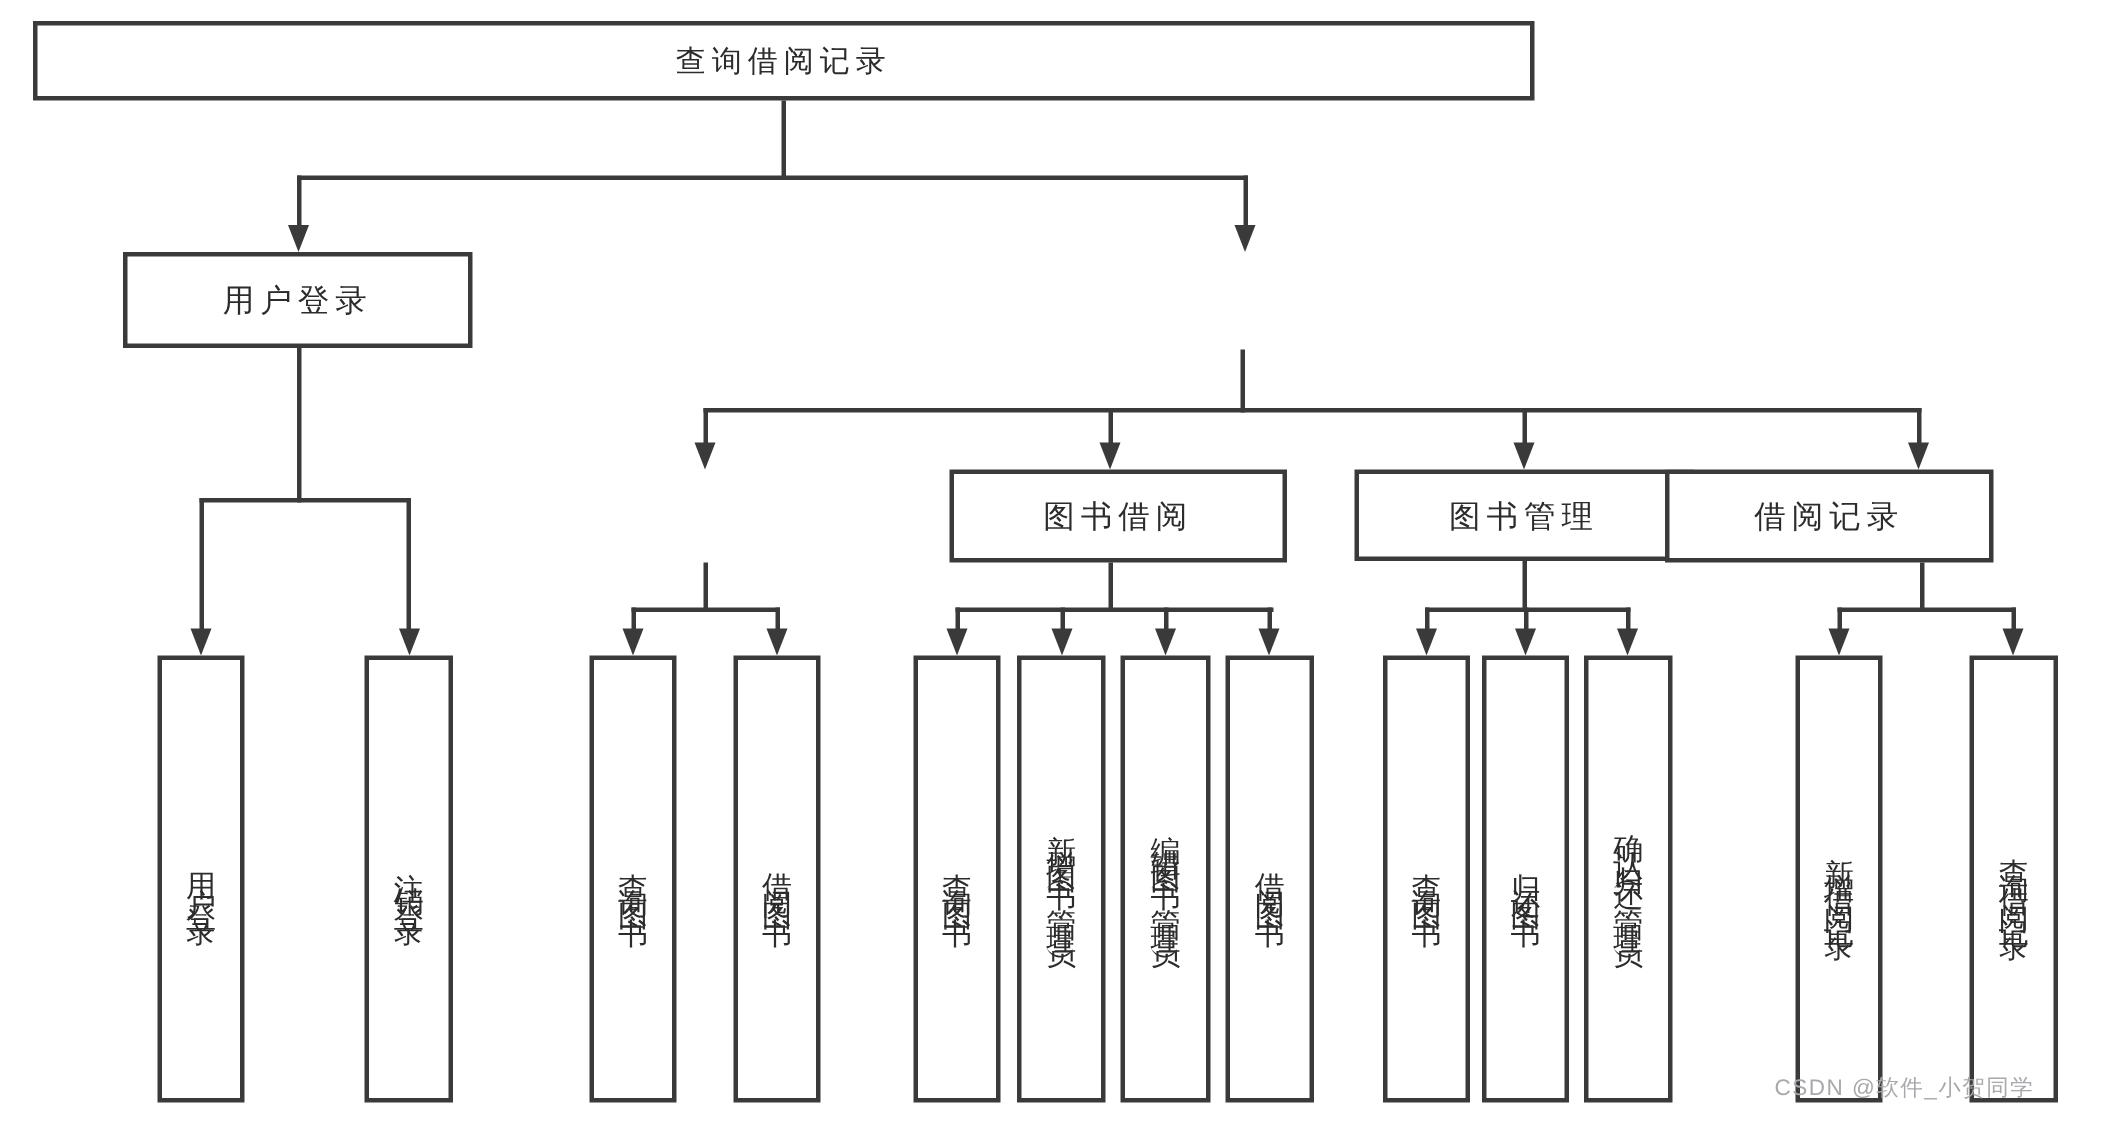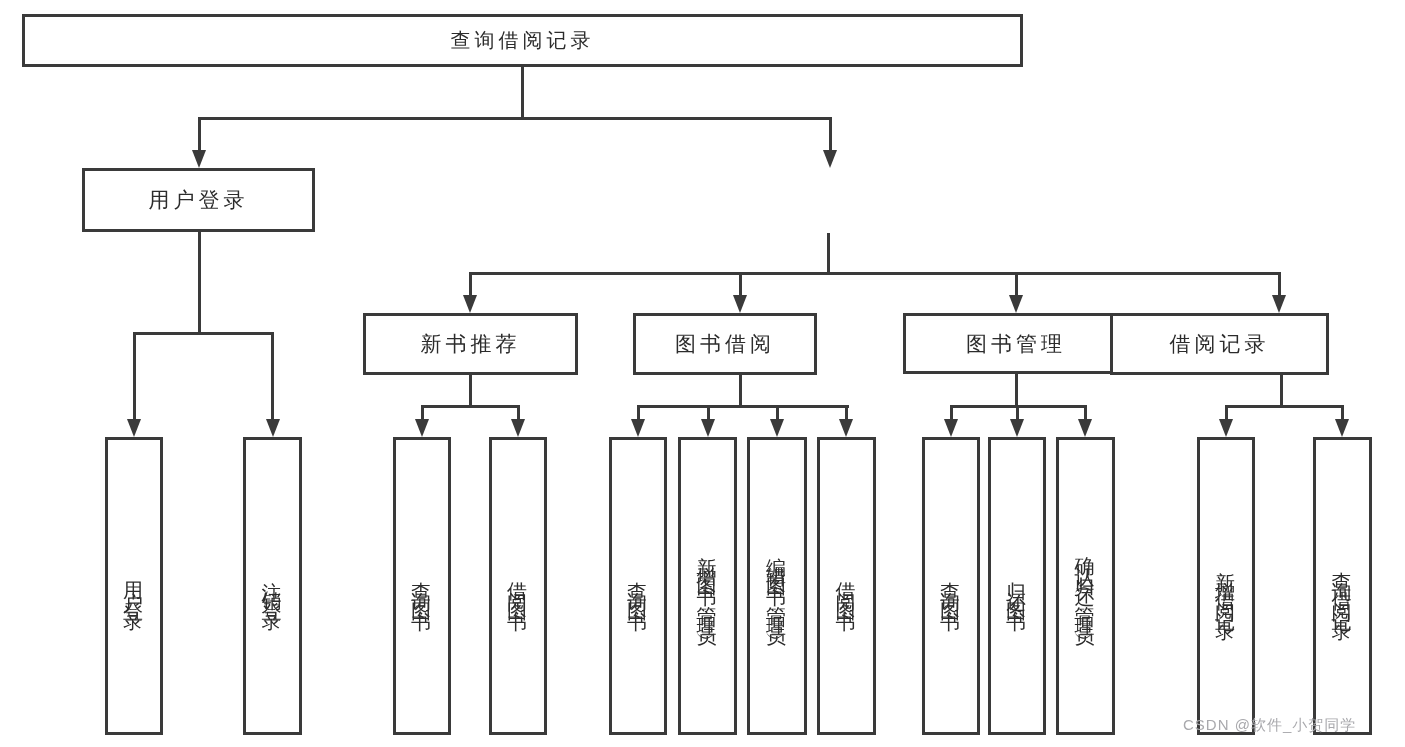--- a/index.html
+++ b/index.html
@@ -76,22 +76,21 @@
   <div class="hline" style="left:468.5px;top:272px;width:812px;height:3px;"></div>
   <div class="vline" style="left:468.5px;top:272px;width:3px;height:24px;"></div>
   <div class="arrow" style="left:463px;top:295px;"></div>
   <div class="vline" style="left:738.5px;top:272px;width:3px;height:24px;"></div>
   <div class="arrow" style="left:733px;top:295px;"></div>
   <div class="vline" style="left:1014.5px;top:272px;width:3px;height:24px;"></div>
   <div class="arrow" style="left:1009px;top:295px;"></div>
   <div class="vline" style="left:1277.5px;top:272px;width:3px;height:24px;"></div>
   <div class="arrow" style="left:1272px;top:295px;"></div>
 
-  <div class="box" style="left:363px;top:313px;width:215px;height:62px;">新书推荐</div>
-  <div class="box" style="left:633px;top:313px;width:184px;height:62px;">图书借阅</div>
+  <div class="box" style="left:633px;top:313px;width:225px;height:62px;">图书借阅</div>
   <div class="box" style="left:903px;top:313px;width:226px;height:61px;">图书管理</div>
   <div class="box" style="left:1110px;top:313px;width:219px;height:62px;">借阅记录</div>
 
   <div class="vline" style="left:468.5px;top:375px;width:3px;height:33px;"></div>
   <div class="hline" style="left:420.5px;top:405px;width:99px;height:3px;"></div>
   <div class="vline" style="left:420.5px;top:405px;width:3px;height:15px;"></div>
   <div class="arrow" style="left:415px;top:419px;"></div>
   <div class="vline" style="left:516.5px;top:405px;width:3px;height:15px;"></div>
   <div class="arrow" style="left:511px;top:419px;"></div>
 

